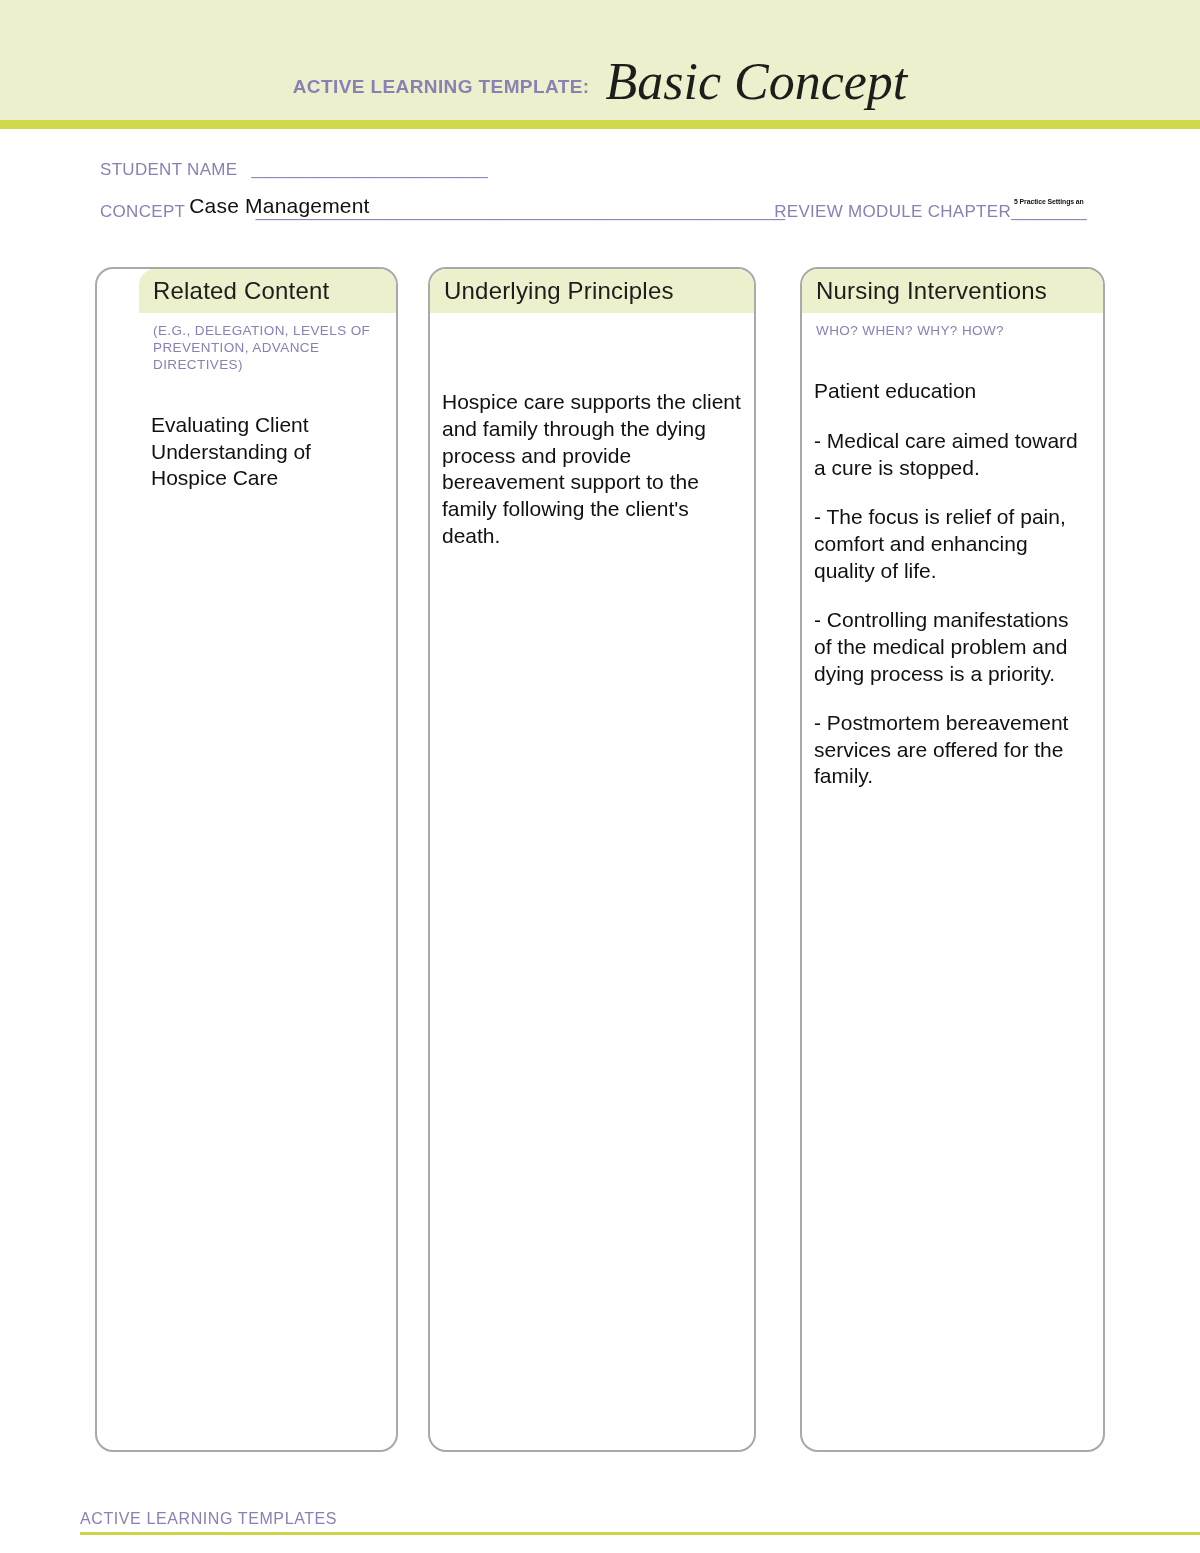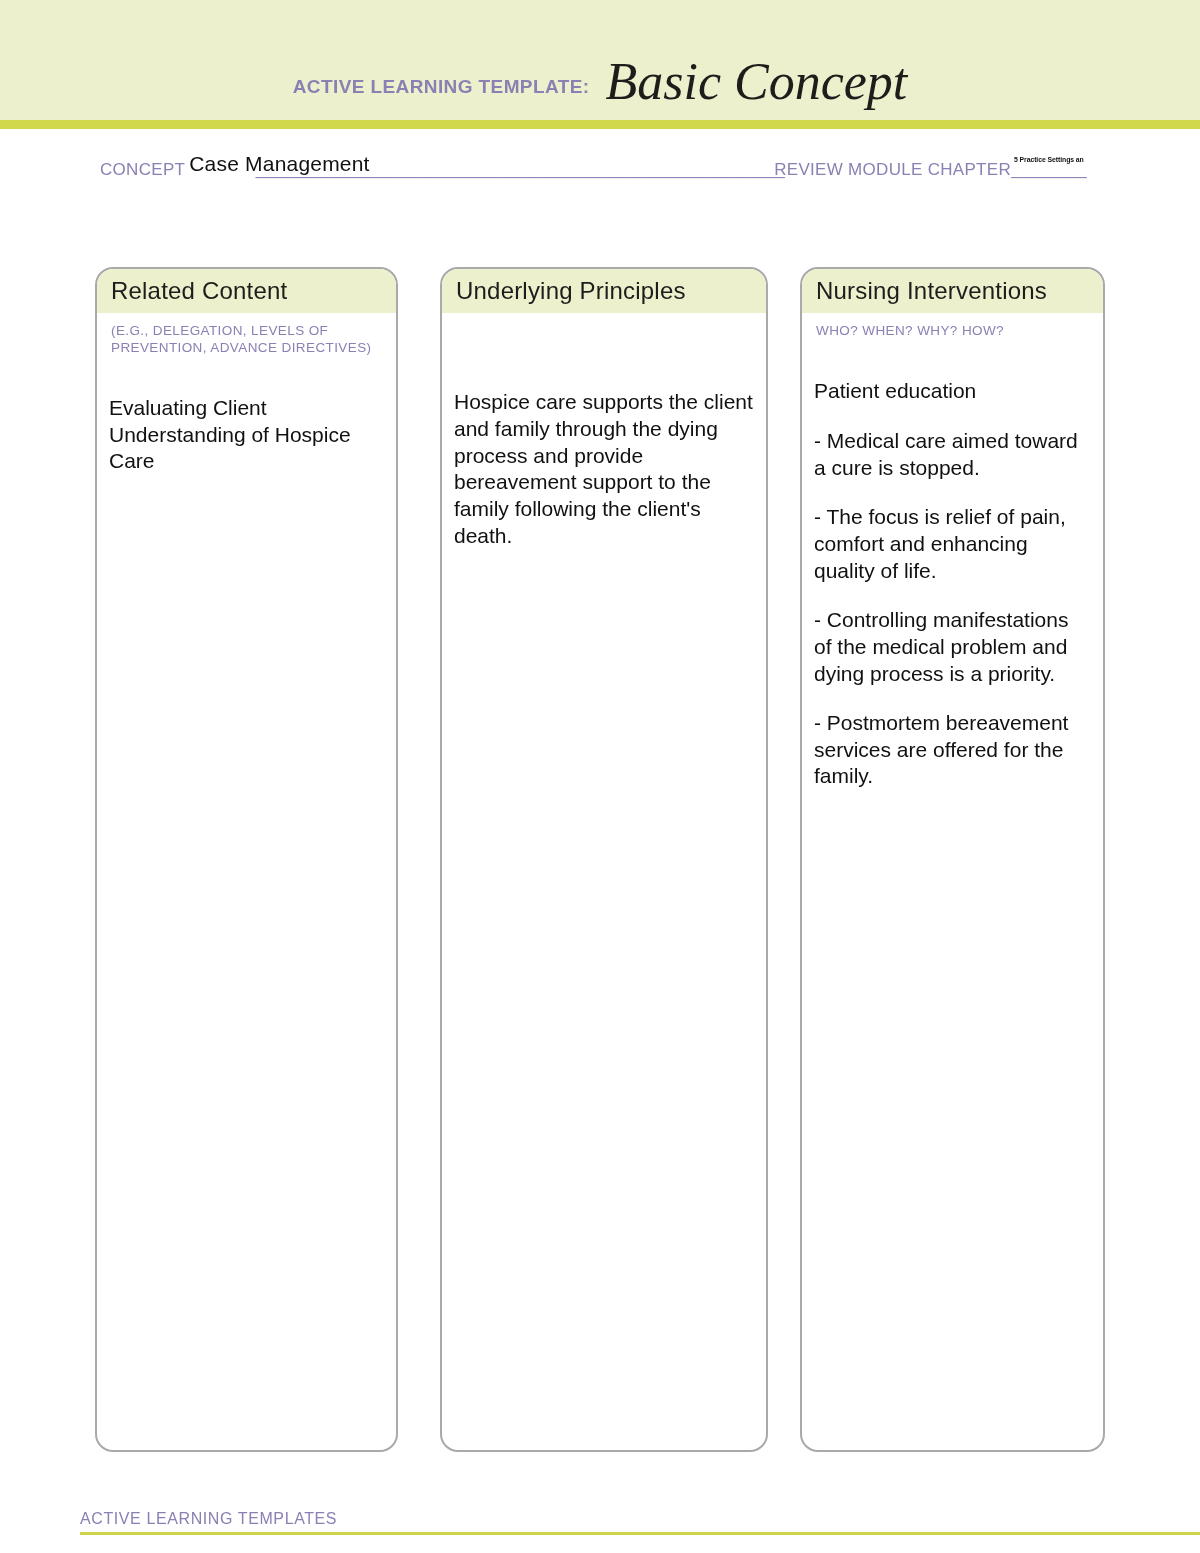--- a/index.html
+++ b/index.html
@@ -143,22 +143,22 @@
   .card {
     position: absolute;
     top: 0;
     height: 1185px;
     border: 2px solid #a9a9a9;
     border-radius: 18px;
     background: #ffffff;
     box-sizing: border-box;
     overflow: hidden;
   }
-  .card-1 { left: 0px;   width: 303px; }
-  .card-2 { left: 345px; width: 328px; }
+  .card-1 { left: 0px;   width: 303px; padding-left: 42px; }
+  .card-2 { left: 333px; width: 328px; }
   .card-3 { left: 705px; width: 305px; }
 
   .card-head {
     background: #edf0cd;
     padding: 9px 0 9px 14px;
     border-top-left-radius: 16px;
     border-top-right-radius: 16px;
   }
   .card-head-title {
     font-family: "Liberation Sans", sans-serif;
@@ -212,20 +212,28 @@
 
 <div class="header-band"></div>
 <div class="header-rule"></div>
 <div class="header-inner">
   <span class="alt-kicker">ACTIVE LEARNING TEMPLATE:</span>
   <span class="alt-title">Basic Concept</span>
 </div>
 
 <div class="meta">
 
+  <div class="meta-row">
+    <span class="meta-label">STUDENT NAME</span>
+    <span style="display:inline-block;width:14px;"></span>
+    <span class="field-wrap student-field">
+      <span class="rule-dashes">_________________________</span>
+      <span class="field-value"></span>
+    </span>
+  </div>
 
   <div class="meta-row meta-row-2">
     <span class="meta-label">CONCEPT</span>
     <span class="field-wrap concept-field">
       <span class="rule-dashes">________________________________________________________</span>
       <span class="field-value">Case Management</span>
     </span>
 
     <span class="rmc-block">
       <span class="meta-label">REVIEW MODULE CHAPTER</span>

